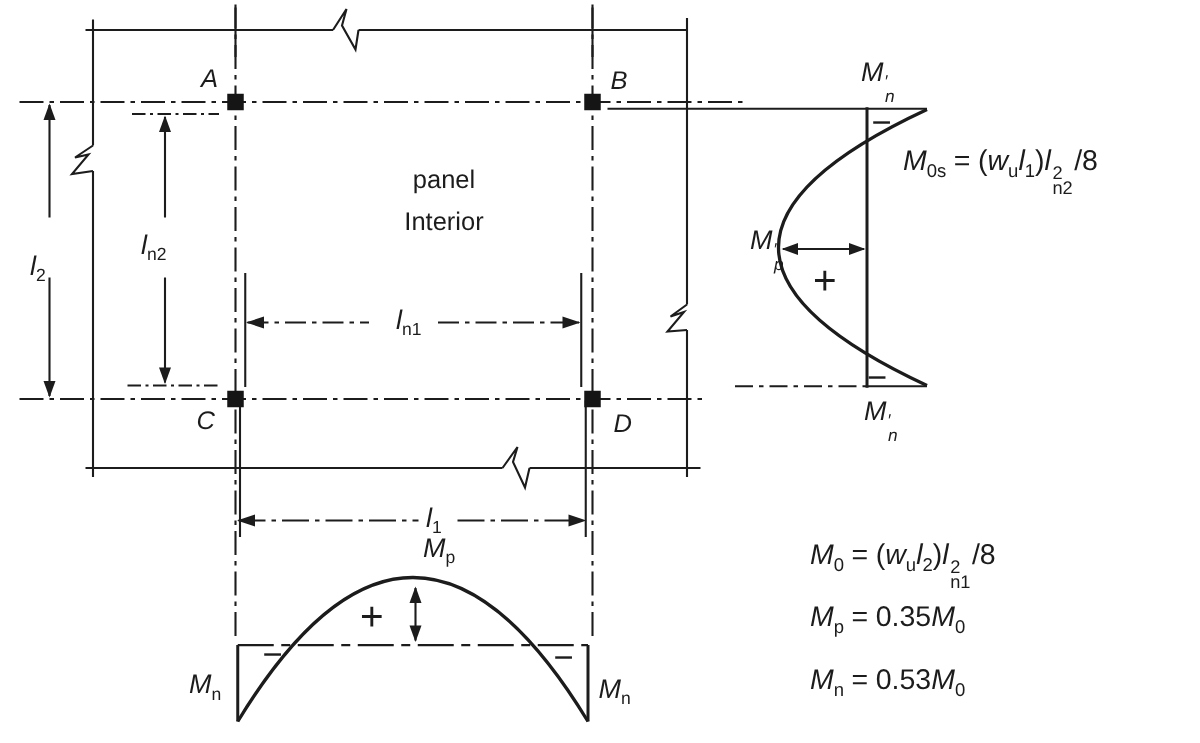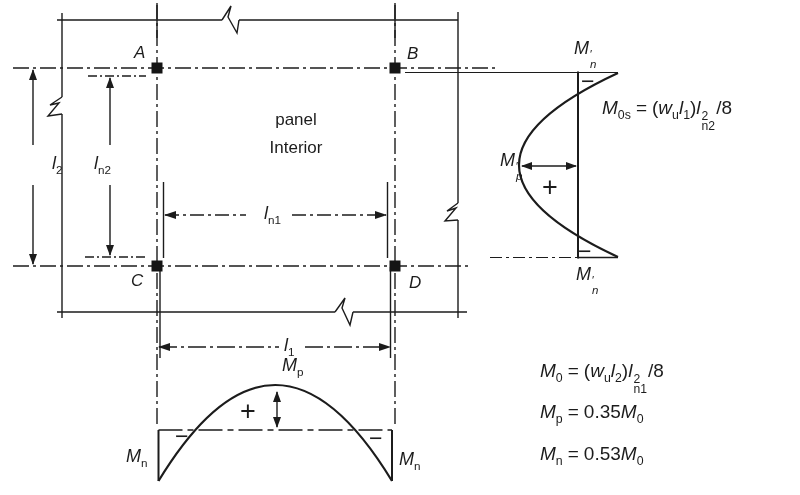--- a/index.html
+++ b/index.html
@@ -105,21 +105,21 @@
   <div class="lbl v" style="left:134px;top:44px;">A</div>
   <div class="lbl v" style="left:407px;top:45px;">B</div>
   <div class="lbl v" style="left:131px;top:272px;">C</div>
   <div class="lbl v" style="left:409px;top:274px;">D</div>
 
   <div class="lbl panel-txt" style="left:241px;top:106px;">
     <div>panel</div>
     <div>Interior</div>
   </div>
 
-  <div class="lbl dim" style="left:20px;top:154px;margin-left:32px;"><span class="v">l</span><sub>2</sub></div>
+  <div class="lbl dim" style="left:20px;top:168px;"><span class="v">l</span><sub>2</sub></div>
   <div class="lbl dim" style="left:94px;top:154px;"><span class="v">l</span><sub>n2</sub></div>
   <div class="lbl dim" style="left:264px;top:204px;"><span class="v">l</span><sub>n1</sub></div>
   <div class="lbl dim" style="left:284px;top:336px;"><span class="v">l</span><sub>1</sub></div>
 
   <div class="lbl mom" style="left:282px;top:356px;"><span class="v">M</span><sub>p</sub></div>
   <div class="lbl mom" style="left:126px;top:447px;"><span class="v">M</span><sub>n</sub></div>
   <div class="lbl mom" style="left:399px;top:450px;"><span class="v">M</span><sub>n</sub></div>
   <div class="lbl sign" style="left:240px;top:398px;">+</div>
   <div class="lbl minus" style="left:175px;top:425px;">−</div>
   <div class="lbl minus" style="left:369px;top:427px;">−</div>

